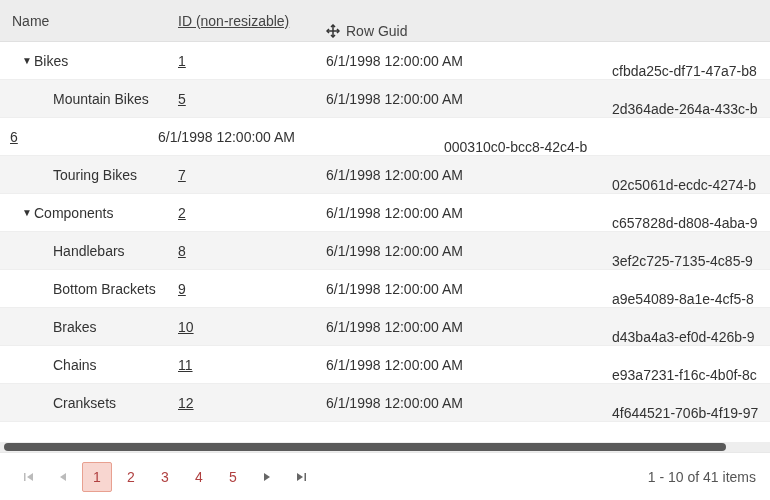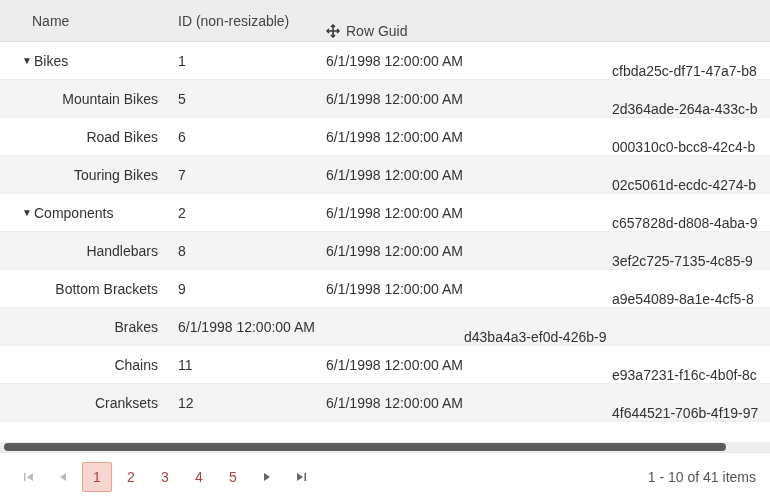--- a/index.html
+++ b/index.html
@@ -1,32 +1,32 @@
 <!DOCTYPE html>
 <html><head>
 <meta charset="utf-8">
 <style>
 * { box-sizing: border-box; margin: 0; padding: 0; }
 body { font-family: Arial, sans-serif; font-size: 14px; color: #333; background: #fff; }
 .grid { width: 770px; height: 500px; display: flex; flex-direction: column; }
 .header-row { display: flex; background: #ededed; border-bottom: 1px solid #e0e0e0; height: 42px; align-items: center; position: relative; }
 .header-cell { padding: 0 10px; color: #444; position: relative; display: flex; align-items: center; }
-.col-name { width: 168px; padding-left: 32px; }
-.col-id { width: 148px; }
+.col-name { width: 168px; padding-left: 12px; }
+.col-id { width: 148px; text-decoration: underline; }
 .col-date { width: 286px; }
 .col-guid { flex: 1; margin-top: 20px; }
 .move-icon { margin-right: 6px; font-weight: bold; color: #333; display: inline-flex; }
 .body { flex: 1; overflow: hidden; }
 .row { display: flex; height: 38px; align-items: center; border-bottom: 1px solid #eee; }
 .row.alt { background: #f4f4f4; }
 .cell { padding: 0 10px; white-space: nowrap; overflow: hidden; text-overflow: clip; }
 .name-cell { display: flex; align-items: center; }
 .toggle { width: 10px; display: inline-block; margin-right: 2px; color: #333; font-size: 10px; }
 .indent0 { padding-left: 22px; }
-.indent1 { padding-left: 41px; justify-content: flex-end; }
+.indent1 { padding-left: 41px; }
 .scrollbar { height: 10px; background: #eee; position: relative; }
 .scroll-thumb { position: absolute; left: 4px; top: 1px; height: 8px; width: 722px; background: #5a5a5a; border-radius: 4px; }
 .pager { height: 48px; display: flex; align-items: center; padding: 0 14px; justify-content: space-between; border-top: 1px solid #e8e8e8; }
 .pager-left { display: flex; align-items: center; gap: 4px; }
 .pbtn { width: 30px; height: 30px; display: flex; align-items: center; justify-content: center; color: #b04040; cursor: pointer; border-radius: 2px; font-size: 14px; }
 .pbtn.nav { color: #888; }
 .pbtn.nav.disabled { color: #bbb; }
 .pbtn.active { background: #f8d6d0; border: 1px solid #e8a090; }
 .pager-info { color: #555; }
 svg { display: block; }
@@ -72,24 +72,20 @@
       <div class="row alt">
         <div class="cell col-name name-cell indent1">
           <span class="toggle"></span>
           <span>Mountain Bikes</span>
         </div>
         <div class="cell col-id">5</div>
         <div class="cell col-date">6/1/1998 12:00:00 AM</div>
         <div class="cell col-guid">2d364ade-264a-433c-b</div>
       </div>
       <div class="row">
-        <div class="cell col-name name-cell indent1">
-          <span class="toggle"></span>
-          <span>Road Bikes</span>
-        </div>
         <div class="cell col-id">6</div>
         <div class="cell col-date">6/1/1998 12:00:00 AM</div>
         <div class="cell col-guid">000310c0-bcc8-42c4-b</div>
       </div>
       <div class="row alt">
         <div class="cell col-name name-cell indent1">
           <span class="toggle"></span>
           <span>Touring Bikes</span>
         </div>
         <div class="cell col-id">7</div>
@@ -121,20 +117,21 @@
         </div>
         <div class="cell col-id">9</div>
         <div class="cell col-date">6/1/1998 12:00:00 AM</div>
         <div class="cell col-guid">a9e54089-8a1e-4cf5-8</div>
       </div>
       <div class="row alt">
         <div class="cell col-name name-cell indent1">
           <span class="toggle"></span>
           <span>Brakes</span>
         </div>
+        <div class="cell col-id">10</div>
         <div class="cell col-date">6/1/1998 12:00:00 AM</div>
         <div class="cell col-guid">d43ba4a3-ef0d-426b-9</div>
       </div>
       <div class="row">
         <div class="cell col-name name-cell indent1">
           <span class="toggle"></span>
           <span>Chains</span>
         </div>
         <div class="cell col-id">11</div>
         <div class="cell col-date">6/1/1998 12:00:00 AM</div>

